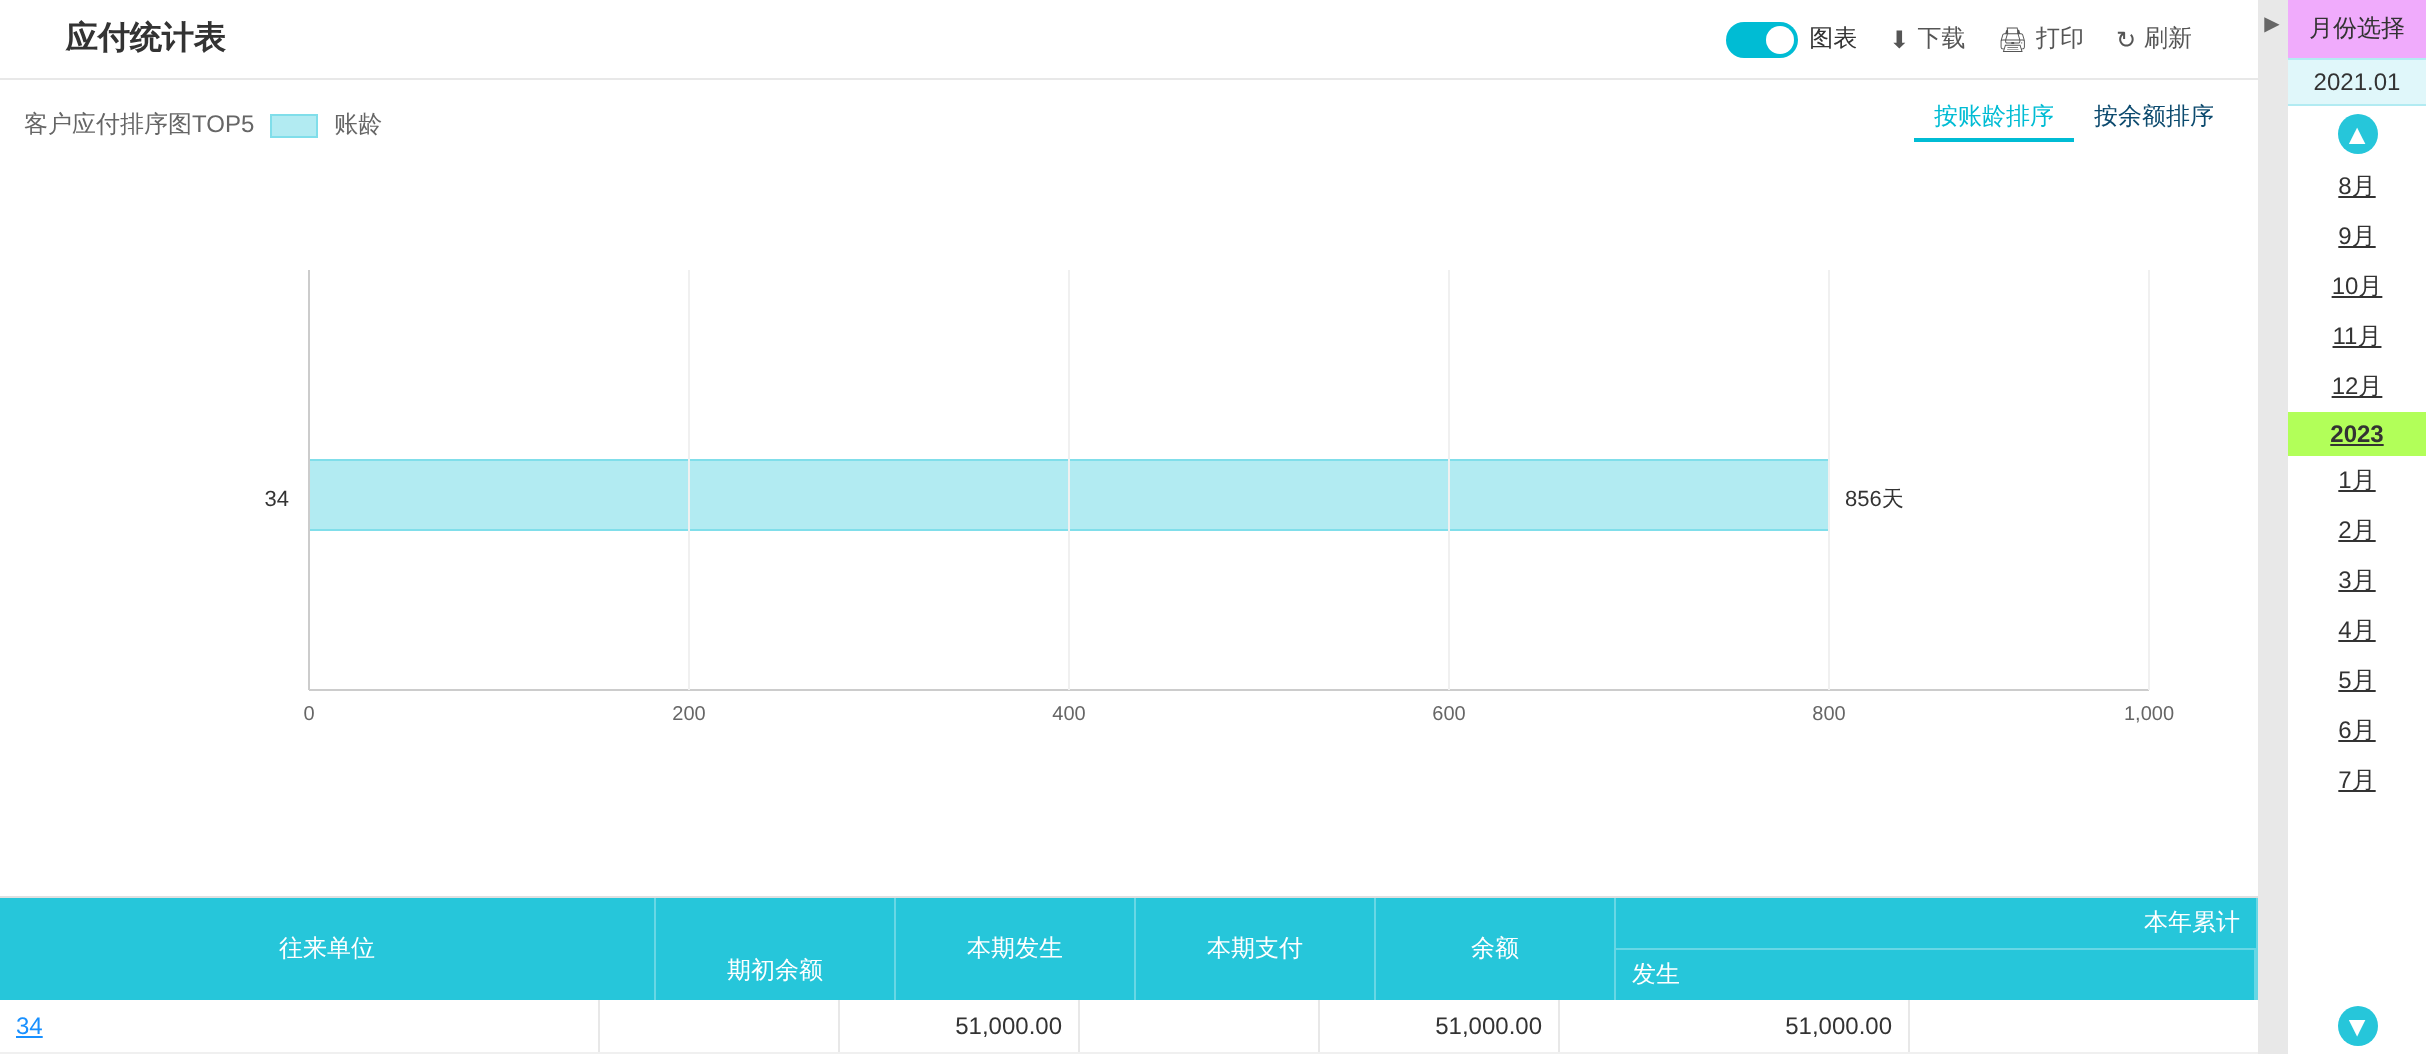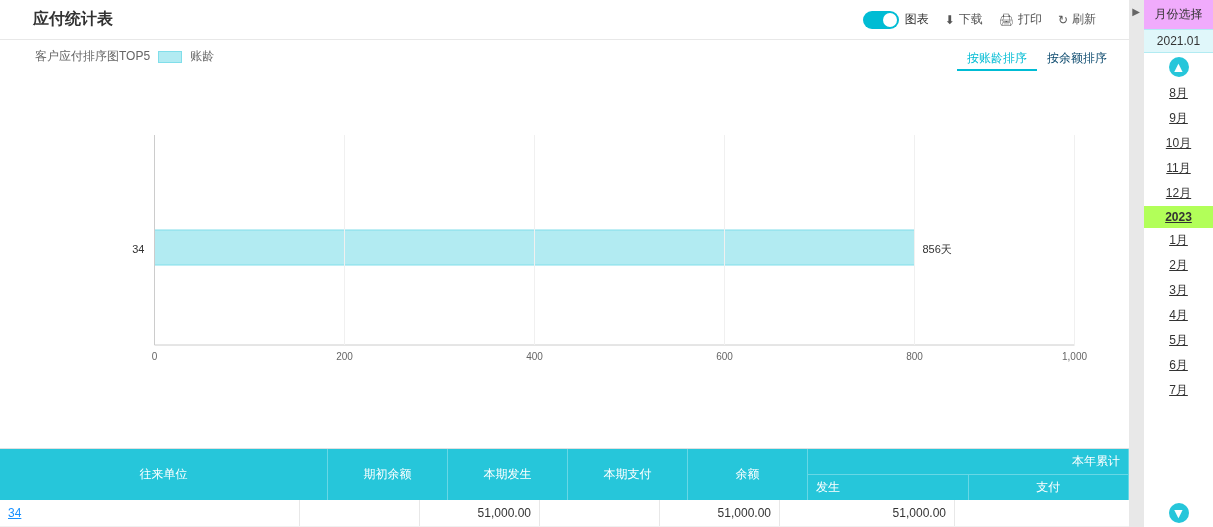--- a/index.html
+++ b/index.html
@@ -13,21 +13,21 @@
     .header { height: 40px; display: flex; align-items: center; justify-content: space-between; padding: 0 33px; background: #fff; border-bottom: 1px solid #e8e8e8; }
     .header-title { font-size: 16px; font-weight: bold; color: #333; }
     .header-actions { display: flex; align-items: center; gap: 16px; }
     .toggle-wrap { display: flex; align-items: center; gap: 6px; }
     .toggle { width: 36px; height: 18px; background: #00bcd4; border-radius: 9px; position: relative; cursor: pointer; }
     .toggle::after { content: ''; width: 14px; height: 14px; background: #fff; border-radius: 50%; position: absolute; top: 2px; right: 2px; }
     .action-btn { display: flex; align-items: center; gap: 4px; cursor: pointer; color: #555; font-size: 12px; }
 
     
     .chart-area { flex: 1; padding: 8px 12px; overflow: hidden; }
-    .chart-header { display: flex; align-items: flex-start; justify-content: space-between; margin-bottom: 4px; margin-left: 23px; }
+    .chart-header { display: flex; align-items: flex-end; justify-content: space-between; margin-bottom: 4px; }
     .chart-legend { display: flex; align-items: center; gap: 8px; font-size: 12px; color: #666; }
     .legend-box { width: 24px; height: 12px; background: #b2ebf2; border: 1px solid #80deea; }
     .sort-tabs { display: flex; gap: 0; }
     .sort-tab { padding: 2px 10px; font-size: 12px; cursor: pointer; color: #0c4a6e; border-bottom: 2px solid transparent; }
     .sort-tab.active { color: #00bcd4; border-bottom: 2px solid #00bcd4; }
 
     .chart-wrapper { position: relative; height: 290px; margin-top: 4px; }
     .chart-svg { width: 100%; height: 100%; }
 
     
@@ -117,43 +117,40 @@
         </svg>
       </div>
     </div>
 
     <div class="table-area">
 
       <div style="display:flex; background:#26c6da; color:#fff;">
         <div class="cell" style="width:328px; flex-shrink:0; align-self:stretch; display:flex; align-items:center; justify-content:center; border-right:1px solid rgba(255,255,255,0.3);">
           <span>往来单位</span>
         </div>
-        <div class="cell" style="width:120px; flex-shrink:0; align-self:stretch; display:flex; align-items:center; justify-content:center; border-right:1px solid rgba(255,255,255,0.3);">
+        <div class="cell" style="width:120px; flex-shrink:0; align-self:stretch; display:flex; align-items:flex-end; justify-content:center; border-right:1px solid rgba(255,255,255,0.3);">
           <span>期初余额</span>
         </div>
         <div class="cell" style="width:120px; flex-shrink:0; align-self:stretch; display:flex; align-items:center; justify-content:center; border-right:1px solid rgba(255,255,255,0.3);">
           <span>本期发生</span>
         </div>
         <div class="cell" style="width:120px; flex-shrink:0; align-self:stretch; display:flex; align-items:center; justify-content:center; border-right:1px solid rgba(255,255,255,0.3);">
           <span>本期支付</span>
         </div>
         <div class="cell" style="width:120px; flex-shrink:0; align-self:stretch; display:flex; align-items:center; justify-content:center; border-right:1px solid rgba(255,255,255,0.3);">
           <span>余额</span>
         </div>
 
         <div style="flex:1; display:flex; flex-direction:column; border-right:1px solid rgba(255,255,255,0.3);">
           <div style="text-align:right; padding:4px 8px; font-size:12px; border-bottom:1px solid rgba(255,255,255,0.3);">
             <span>本年累计</span>
           </div>
           <div style="display:flex; flex:1;">
             <div style="flex:1; padding:4px 8px; font-size:12px; border-right:1px solid rgba(255,255,255,0.3);">
               <span>发生</span>
-            </div>
-            <div style="flex:1; text-align:center; padding:4px 8px; font-size:12px;">
-              <span>支付</span>
             </div>
           </div>
         </div>
       </div>
 
       <div style="display:flex; background:#fff; border-bottom:1px solid #f0f0f0;">
         <div style="width:300px; flex-shrink:0; padding:6px 8px; font-size:12px; text-align:left; border-right:1px solid #e8e8e8;">
           <a style="color:#1890ff; text-decoration:underline; cursor:pointer;">34</a>
         </div>
         <div style="width:120px; flex-shrink:0; padding:6px 8px; font-size:12px; text-align:right; border-right:1px solid #e8e8e8;">

